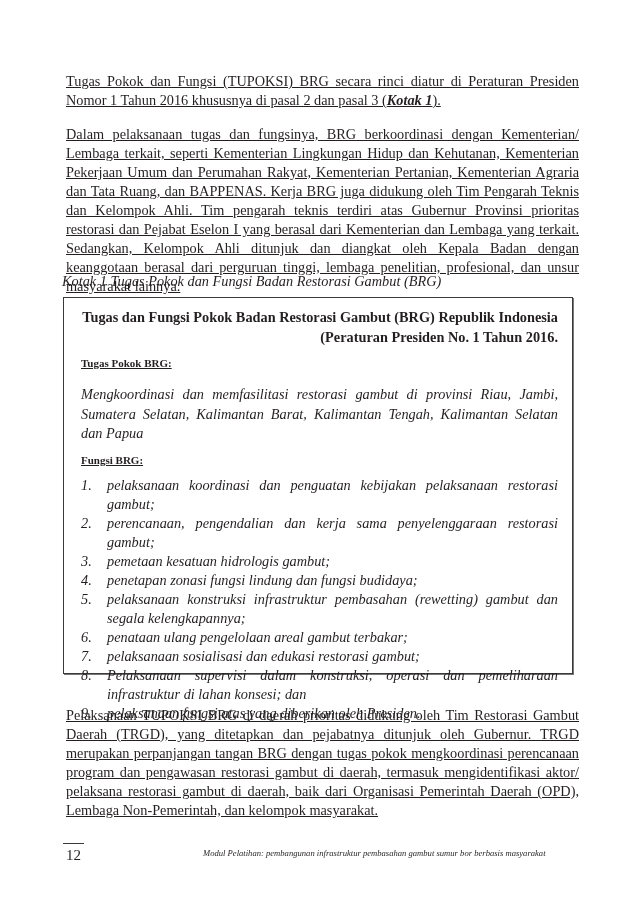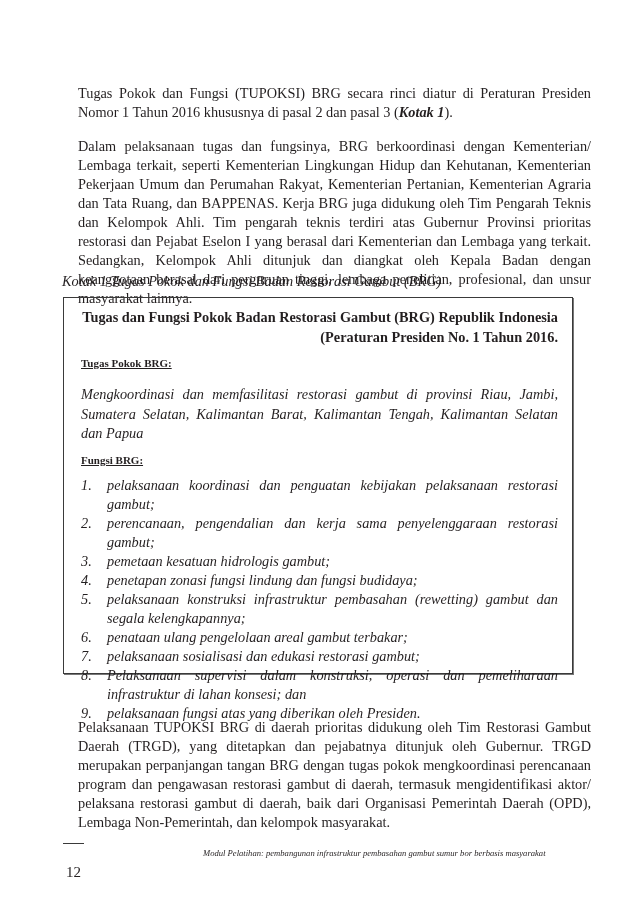--- a/index.html
+++ b/index.html
@@ -1,37 +1,37 @@
 <!DOCTYPE html>
 <html><head>
 <meta charset="utf-8">
 <style>
   html, body { margin: 0; padding: 0; background: #ffffff; }
   body { width: 638px; height: 910px; position: relative; overflow: hidden;
          font-family: "Liberation Serif", "DejaVu Serif", serif; color: #231f20; }
   .page { position: absolute; left: 62px; top: 0; width: 513px; }
-  p.para { margin: 16px; font-size: 14.3px; line-height: 19px; text-align: justify; }
+  p.para { margin: 4px; font-size: 14.3px; line-height: 19px; text-align: justify; text-decoration: underline; }
   .p1 { position: absolute; top: 68px; left: 0; width: 513px; }
   .p2 { position: absolute; top: 121px; left: 0; width: 513px; }
   .caption { position: absolute; top: 272px; left: 0; width: 513px;
              font-size: 14.3px; font-style: italic; line-height: 19px; margin: 0; }
   .box { position: absolute; top: 297px; left: 1px; width: 510px; height: 377px;
          border: 1.6px solid #3a3a3a; box-shadow: 1px 1px 0 #777; box-sizing: border-box; }
   .box-inner { position: absolute; left: 17px; top: 9px; width: 477px; }
   .box-title { margin: 0; font-weight: bold; font-size: 14.3px; line-height: 20px; text-align: right; }
   .box-sub { margin: 7px 0 0 0; font-weight: bold; font-size: 11px; line-height: 19px; text-decoration: underline; }
   .box-text { margin: 12px 0 0 0; font-style: italic; font-size: 14.3px; line-height: 19.5px; text-align: justify; }
   ol.fungsi { list-style: none; margin: 6px 0 0 0; padding: 0; }
   ol.fungsi li { position: relative; padding-left: 26px; font-style: italic;
                  font-size: 14.3px; line-height: 19px; text-align: justify; }
   ol.fungsi li .num { position: absolute; left: 0; top: 0; }
   .p3 { position: absolute; top: 702px; left: 0; width: 513px; }
   .footer-num { position: absolute; left: 63px; top: 843px; width: 21px;
                 border-top: 1.4px solid #3a3a3a; font-size: 15px; line-height: 20px;
-                padding-top: 18px; text-align: center; }
+                padding-top: 1px; text-align: center; }
   .footer-text { position: absolute; left: 203px; top: 847px; font-size: 8.6px;
                  font-style: italic; white-space: nowrap; line-height: 12px; }
   b i, i b { font-weight: bold; font-style: italic; }
 </style>
 </head>
 <body>
 
 <div class="page">
 
   <p class="para p1"><span>Tugas Pokok dan Fungsi (TUPOKSI) BRG secara rinci diatur di Peraturan Presiden Nomor 1 Tahun 2016 khususnya di pasal 2 dan pasal 3 (</span><b><i>Kotak 1</i></b><span>).</span></p>

